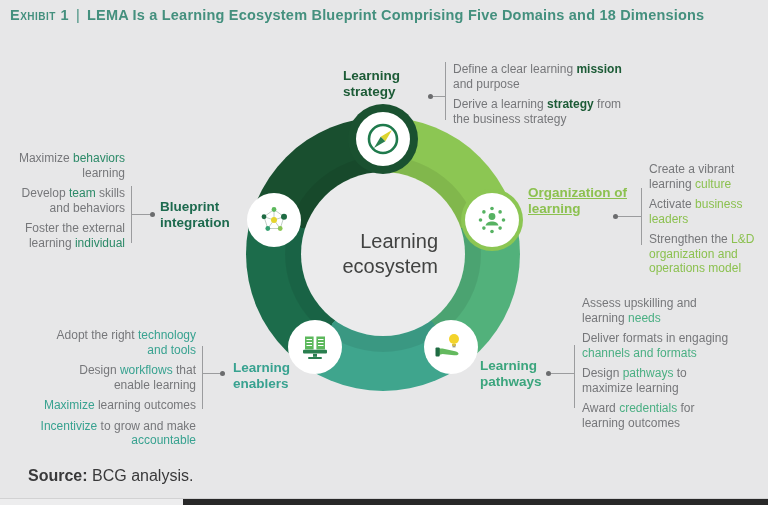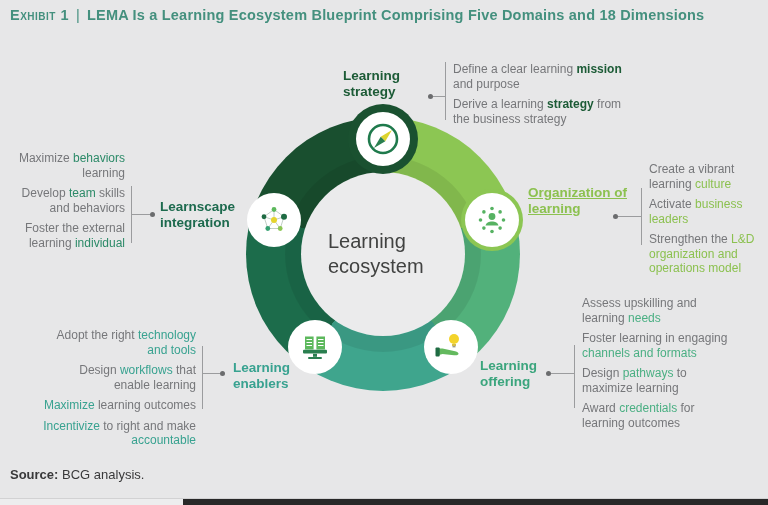--- a/index.html
+++ b/index.html
@@ -9,21 +9,21 @@
     background:#e7e7e8; font-family:"Liberation Sans", sans-serif;
   }
   
   .title { position:absolute; left:10px; top:7px; font-size:14.5px; font-weight:bold; color:#44907e; letter-spacing:0.2px; }
   .title .sc { font-variant:small-caps; letter-spacing:0.5px; }
   .title .pipe { margin:0 7px; font-weight:normal; }
   
   .ring { position:absolute; left:246px; top:117px; width:274px; height:274px; border-radius:50%; }
   .ring-shade { position:absolute; left:285px; top:156px; width:196px; height:196px; border-radius:50%; border:16px solid rgba(0,0,0,0.075); }
   .hole { position:absolute; left:301px; top:172px; width:164px; height:164px; border-radius:50%; background:#ebebec;
-          display:flex; align-items:center; justify-content:center; text-align:left;
+          display:flex; align-items:center; justify-content:center; text-align:right;
           font-size:20px; line-height:25px; color:#414241; }
   .hole .inner { width:110px; }
   .halo { position:absolute; border-radius:50%; }
   .halo-strategy { left:348px; top:104px; width:70px; height:70px; }
   .halo-org { left:461px; top:189px; width:62px; height:62px; }
   .node { position:absolute; width:54px; height:54px; border-radius:50%; background:#ffffff;
           display:flex; align-items:center; justify-content:center; }
   .node svg { display:block; }
   .n-strategy { left:356px; top:112px; }
   .n-org      { left:465px; top:193px; }
@@ -36,21 +36,21 @@
   .bullet { margin-bottom:6px; }
   .hl { color:var(--hl); }
   .bold-hl .hl { font-weight:bold; }
   .ta-r { text-align:right; }
   .ta-c { text-align:left; }
   
   .dot { position:absolute; width:5px; height:5px; border-radius:50%; background:#6b6c6e; }
   .hline { position:absolute; height:1px; background:#9b9c9e; }
   .vline { position:absolute; width:1px; background:#9b9c9e; }
   
-  .source { position:absolute; left:10px; top:467px; font-size:13px; color:#39393a; }
+  .source { position:absolute; left:28px; top:467px; font-size:16px; color:#39393a; }
   .source .src-label { font-weight:bold; }
   .strip { position:absolute; left:0; right:0; bottom:0; height:7px; background:#ededee; border-top:1px solid #d2d2d3; }
   .strip-dark { position:absolute; left:183px; right:0; top:0; bottom:0; }
   .dc { display:contents; }
 </style>
 </head>
 <body>
 
 <div class="stage">
 
@@ -154,49 +154,49 @@
     <div class="vline" style="left:641px; top:188px; height:57px;"></div>
     <div class="bullets" style="left:649px; top:162px; width:122px;">
       <div class="bullet"><span>Create a vibrant learning </span><span class="hl">culture</span></div>
       <div class="bullet"><span>Activate </span><span class="hl">business leaders</span></div>
       <div class="bullet"><span>Strengthen the </span><span class="hl">L&amp;D organization and operations model</span></div>
     </div>
   </div>
 
   
   <div class="dc" style="--label: #3ba57d; --hl: #4aaf83;">
-    <div class="lbl" style="left:480px; top:358px; width:80px;">Learning offering</div>
+    <div class="lbl" style="left:480px; top:358px; width:80px;">Learning pathways</div>
     <div class="dot" style="left:546px; top:371px;"></div>
     <div class="hline" style="left:551px; top:373px; width:23px;"></div>
     <div class="vline" style="left:574px; top:345px; height:63px;"></div>
     <div class="bullets" style="left:582px; top:296px; width:158px;">
       <div class="bullet"><span>Assess upskilling and learning </span><span class="hl">needs</span></div>
-      <div class="bullet"><span>Foster learning in engaging </span><span class="hl">channels and formats</span></div>
+      <div class="bullet"><span>Deliver formats in engaging </span><span class="hl">channels and formats</span></div>
       <div class="bullet"><span>Design </span><span class="hl">pathways</span><span> to maximize learning</span></div>
       <div class="bullet"><span>Award </span><span class="hl">credentials</span><span> for learning outcomes</span></div>
     </div>
   </div>
 
   
   <div class="dc" style="--label: #38a290; --hl: #38a290;">
     <div class="lbl" style="left:233px; top:360px; width:90px;">Learning enablers</div>
     <div class="dot" style="left:220px; top:371px;"></div>
     <div class="hline" style="left:203px; top:373px; width:17px;"></div>
     <div class="vline" style="left:202px; top:346px; height:63px;"></div>
     <div class="bullets ta-r" style="left:40px; top:328px; width:156px;">
       <div class="bullet"><span>Adopt the right </span><span class="hl">technology and tools</span></div>
       <div class="bullet"><span>Design </span><span class="hl">workflows</span><span> that enable learning</span></div>
       <div class="bullet"><span class="hl">Maximize</span><span> learning outcomes</span></div>
-      <div class="bullet"><span class="hl">Incentivize</span><span> to right and make </span><span class="hl">accountable</span></div>
+      <div class="bullet"><span class="hl">Incentivize</span><span> to grow and make </span><span class="hl">accountable</span></div>
     </div>
   </div>
 
   
   <div class="dc" style="--label: #1d6a4e; --hl: #2c8a68;">
-    <div class="lbl ta-c" style="left:160px; top:199px; width:84px;">Learnscape integration</div>
+    <div class="lbl ta-c" style="left:160px; top:199px; width:84px;">Blueprint integration</div>
     <div class="dot" style="left:150px; top:212px;"></div>
     <div class="hline" style="left:132px; top:214px; width:18px;"></div>
     <div class="vline" style="left:131px; top:186px; height:57px;"></div>
     <div class="bullets ta-r" style="left:17px; top:151px; width:108px;">
       <div class="bullet"><span>Maximize </span><span class="hl">behaviors</span><span> learning</span></div>
       <div class="bullet"><span>Develop </span><span class="hl">team</span><span> skills and behaviors</span></div>
       <div class="bullet"><span>Foster the external learning </span><span class="hl">individual</span></div>
     </div>
   </div>
 

